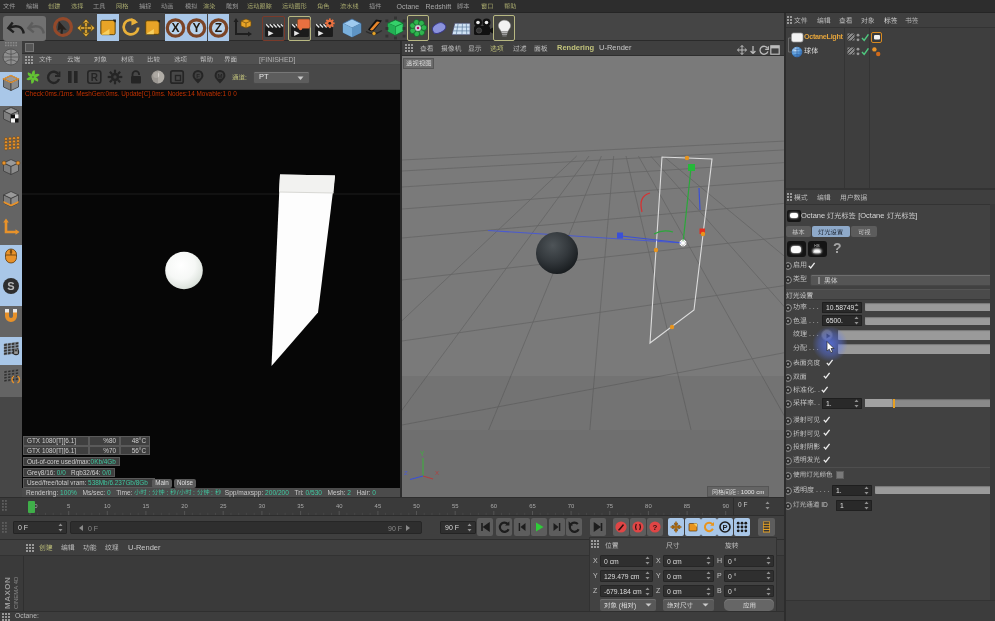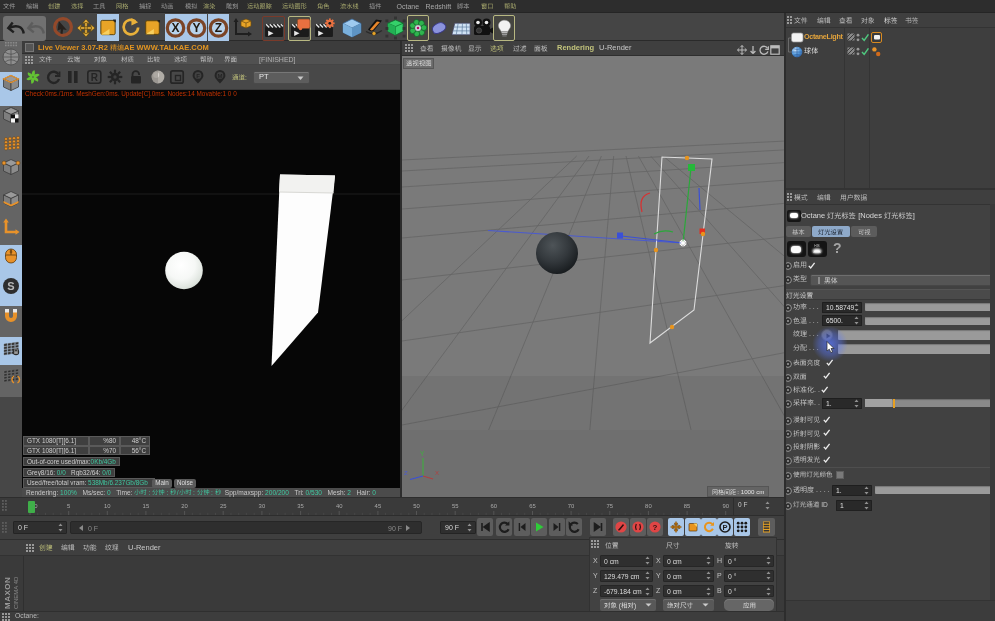--- a/index.html
+++ b/index.html
@@ -509,24 +509,20 @@
           <path d="M13.399999999999999 8.3 l3 -0.4 l0 2.2 l-3 0.4 Z" fill="#2e2e2e" stroke="#777" stroke-width="0.4"></path>
           <path d="M2.0 12.7 l3 -0.4 l0 2.2 l-3 0.4 Z" fill="#2e2e2e" stroke="#777" stroke-width="0.4"></path>
           <path d="M5.8 12.2 l3 -0.4 l0 2.2 l-3 0.4 Z" fill="#2e2e2e" stroke="#777" stroke-width="0.4"></path>
           <path d="M9.6 11.7 l3 -0.4 l0 2.2 l-3 0.4 Z" fill="#2e2e2e" stroke="#777" stroke-width="0.4"></path>
           <path d="M13.399999999999999 11.2 l3 -0.4 l0 2.2 l-3 0.4 Z" fill="#2e2e2e" stroke="#777" stroke-width="0.4"></path>
         </g>
         <path d="M12 10 a 4 4 0 0 0 0 7 M15.5 10 a 4 4 0 0 1 0 7" stroke="#e8922a" stroke-width="1.4" fill="none"></path>
       </svg></div>
     <div style="left:22px;top:41px;width:379px;height:13px;background:#3c3c3c;border-bottom:1px solid #2e2e2e;"></div>
     <div style="left:25px;top:43px;width:9px;height:9px;background:#555;border:1px solid #777;"></div>
-    <div style="left:38px;top:43.5px;width:330px;height:10px;white-space:nowrap;"><span style="font-size:7.5px;color:#e09422;font-weight:bold;">Live Viewer 3.07-R2 </span><span style="color:#e09422;line-height:0;"><svg class="k" style="width:14px;height:7px;" viewBox="0 0 200 100">
-          <use href="#c7cbe" x="0"></use>
-          <use href="#c7f16" x="100"></use>
-        </svg></span><span style="font-size:7.5px;color:#e09422;font-weight:bold;">AE WWW.TALKAE.COM</span></div>
     <div style="left:22px;top:54px;width:379px;height:11px;background:#515151;border-bottom:1px solid #454545;"></div>
     <div style="left:25px;top:55.5px;width:9px;height:9px;line-height:0;"><svg width="9" height="9" viewBox="0 0 9 9" style="">
         <g fill="#9a9a9a">
           <rect x="0" y="0" width="2" height="2"></rect>
           <rect x="3" y="0" width="2" height="2"></rect>
           <rect x="6" y="0" width="2" height="2"></rect>
           <rect x="0" y="3" width="2" height="2"></rect>
           <rect x="3" y="3" width="2" height="2"></rect>
           <rect x="6" y="3" width="2" height="2"></rect>
           <rect x="0" y="6" width="2" height="2"></rect>
@@ -929,21 +925,21 @@
           </filter>
         </defs>
         <rect width="8" height="5" rx="2" fill="#fff" filter="url(#gl1)"></rect>
         <rect width="8" height="5" rx="2" fill="#fdfdfd"></rect>
       </svg></div>
     <div style="left:801px;top:211.5px;width:190px;height:10px;color:#d8d8d8;line-height:0;white-space:nowrap;"><span style="font-size:7.5px;color:#d8d8d8;">Octane </span><svg class="k" style="width:28.8px;height:7.2px;" viewBox="0 0 400 100">
         <use href="#c706f" x="0"></use>
         <use href="#c5149" x="100"></use>
         <use href="#c6807" x="200"></use>
         <use href="#c7b7e" x="300"></use>
-      </svg><span style="font-size:7.5px;color:#d8d8d8;"> [Nodes </span><svg class="k" style="width:28.8px;height:7.2px;" viewBox="0 0 400 100">
+      </svg><span style="font-size:7.5px;color:#d8d8d8;"> [Octane </span><svg class="k" style="width:28.8px;height:7.2px;" viewBox="0 0 400 100">
         <use href="#c706f" x="0"></use>
         <use href="#c5149" x="100"></use>
         <use href="#c6807" x="200"></use>
         <use href="#c7b7e" x="300"></use>
       </svg><span style="font-size:7.5px;color:#d8d8d8;">]</span></div>
     <div style="left:786px;top:226px;width:25px;height:11px;background:#5c5c5c;border-radius:2px;color:#ccc;line-height:0;text-align:center;padding-top:2.5px;"><svg class="k" style="width:12.6px;height:6.3px;" viewBox="0 0 200 100">
         <use href="#c57fa" x="0"></use>
         <use href="#c672c" x="100"></use>
       </svg></div>
     <div style="left:812px;top:226px;width:38px;height:11px;background:#8ea9c9;border-radius:2px;color:#1c2430;line-height:0;text-align:center;padding-top:2.5px;"><svg class="k" style="width:25.2px;height:6.3px;" viewBox="0 0 400 100">

